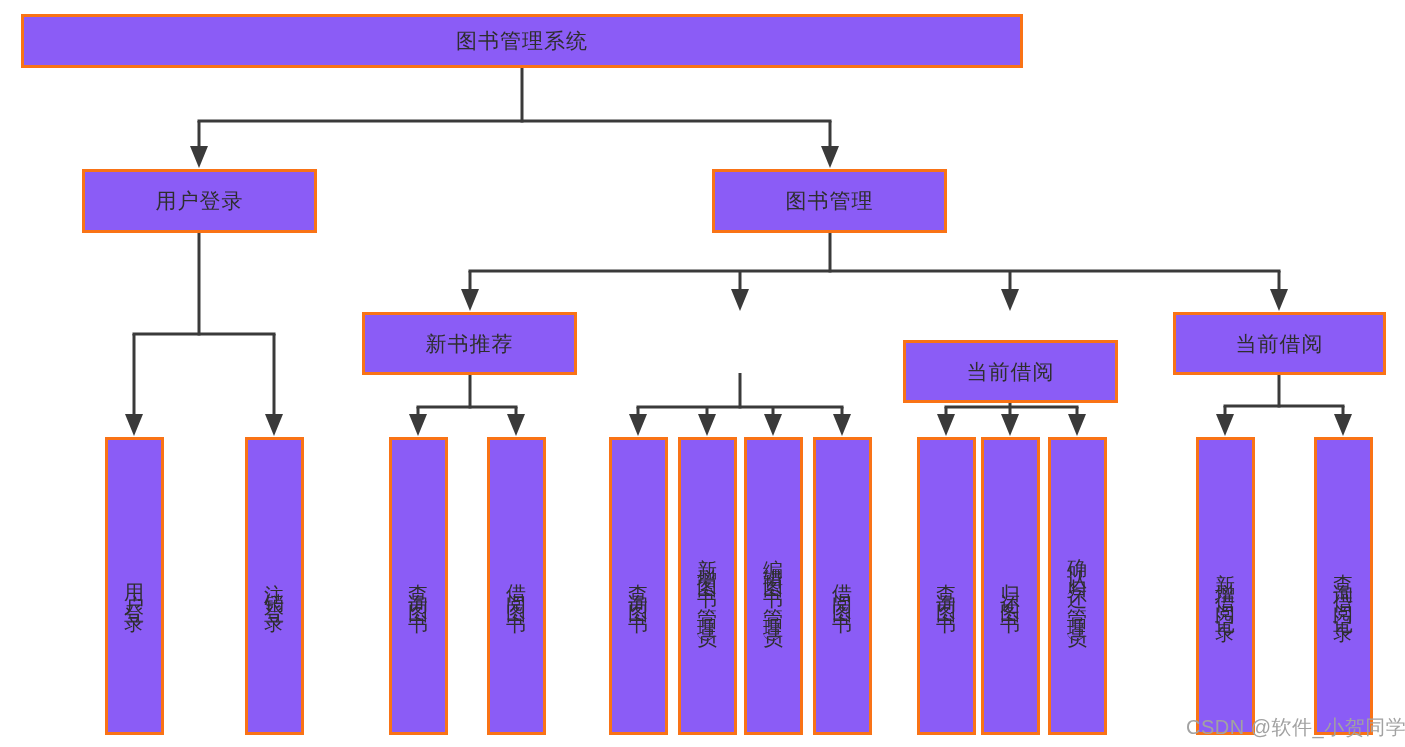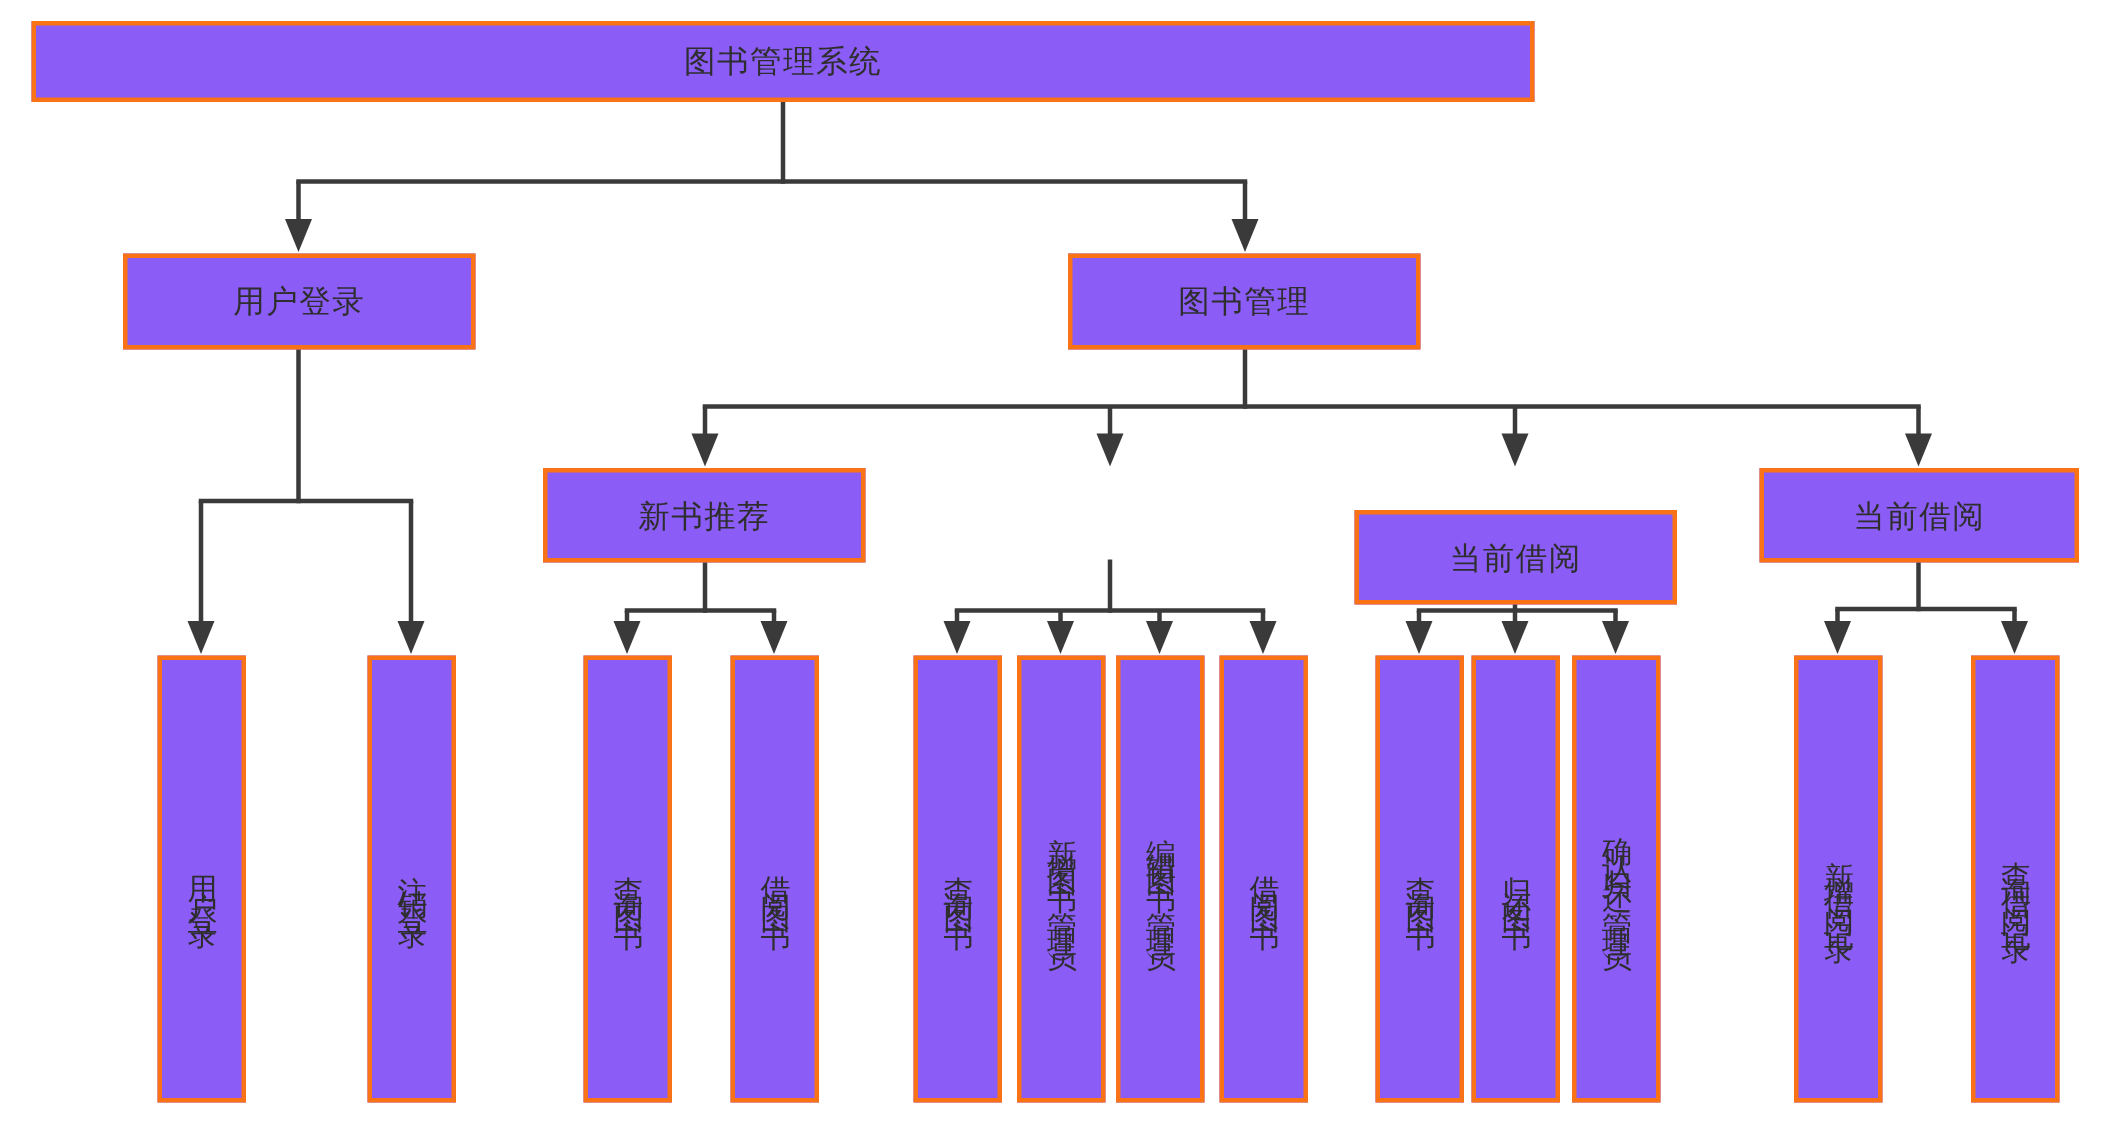--- a/index.html
+++ b/index.html
@@ -138,14 +138,15 @@
   <div class="node vnode" style="left:609px; top:437px; width:59px; height:298px;">查询图书</div>
   <div class="node vnode" style="left:678px; top:437px; width:59px; height:298px;">新增图书（管理员）</div>
   <div class="node vnode" style="left:744px; top:437px; width:59px; height:298px;">编辑图书（管理员）</div>
   <div class="node vnode" style="left:813px; top:437px; width:59px; height:298px;">借阅图书</div>
   <div class="node vnode" style="left:917px; top:437px; width:59px; height:298px;">查询图书</div>
   <div class="node vnode" style="left:981px; top:437px; width:59px; height:298px;">归还图书</div>
   <div class="node vnode" style="left:1048px; top:437px; width:59px; height:298px;">确认归还（管理员）</div>
   <div class="node vnode" style="left:1196px; top:437px; width:59px; height:298px;">新增借阅记录</div>
   <div class="node vnode" style="left:1314px; top:437px; width:59px; height:298px;">查询借阅记录</div>
 
+  <div class="watermark">CSDN @软件_小贺同学</div>
 
 </div>
 
 </body></html>

